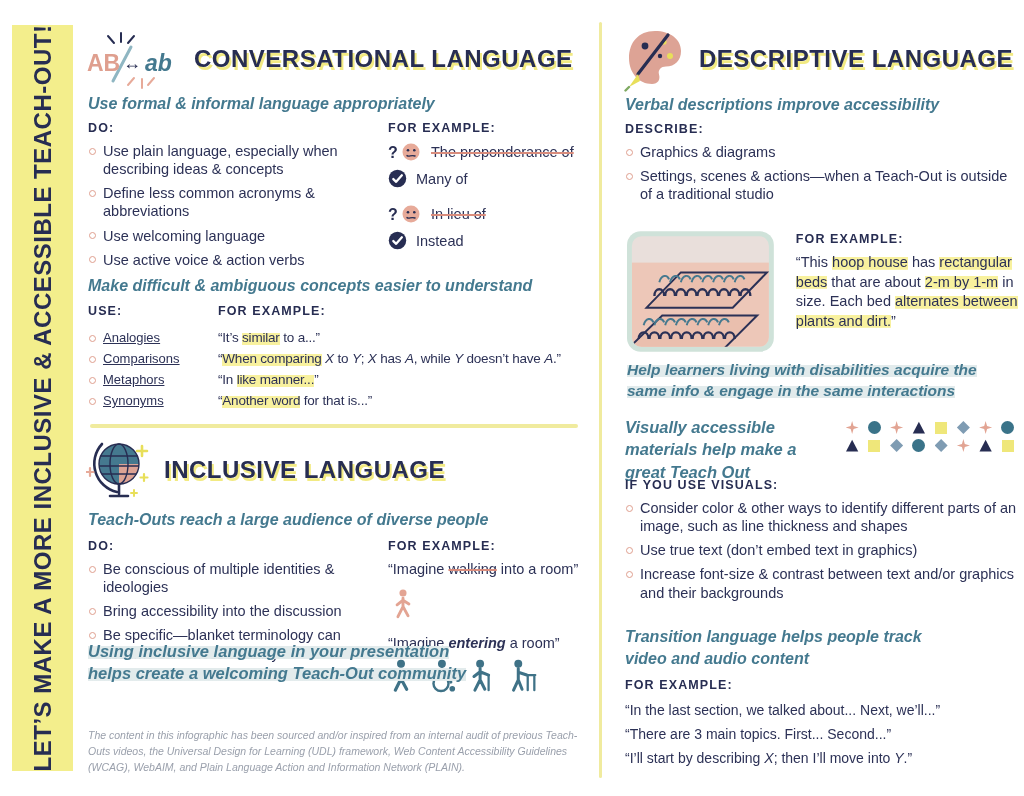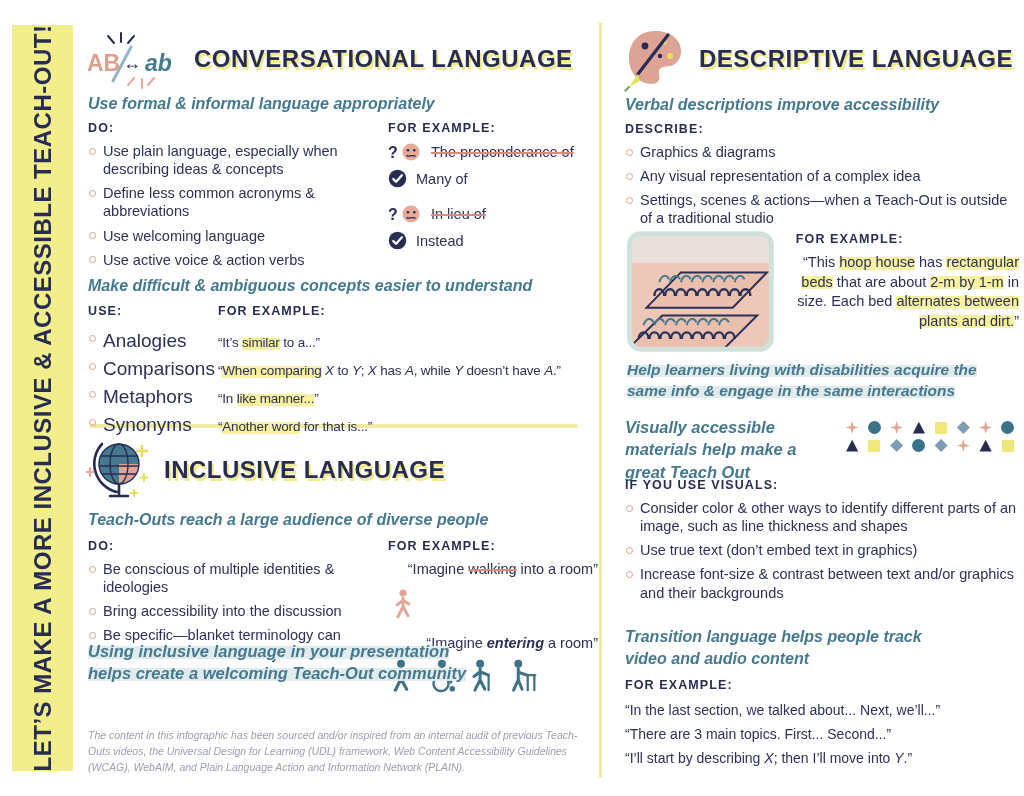--- a/index.html
+++ b/index.html
@@ -44,21 +44,21 @@
   }
 
   
   .conv-header   { left:86px;  top:28px; height:62px; }
   .conv-sub1     { left:88px;  top:95px; }
   .conv-do       { left:88px;  top:121px; width:298px; }
   .conv-ex       { left:388px; top:121px; width:208px; }
   .conv-sub2     { left:88px;  top:277px; }
   .use-table     { left:88px;  top:304px; width:508px; display:grid; grid-template-columns:130px 1fr; row-gap:6px; align-items:baseline; }
   .use-table .lbl { margin-bottom:6px; }
-  .use-table .term { position:relative; padding-left:15px; font-size:19px; }
+  .use-table .term { position:relative; padding-left:15px; font-size:13px;text-decoration:underline; }
   .use-table .term::before { content:''; position:absolute; left:1px; top:4.5px; width:5px; height:5px; border:1.6px solid #df9f8f; border-radius:50%; }
   .use-table .ex { font-size:13.5px; letter-spacing:-0.2px; white-space:nowrap; }
   .incl-header   { left:86px;  top:438px; }
   .incl-sub      { left:88px;  top:511px; }
   .incl-do       { left:88px;  top:539px; width:302px; }
   .incl-ex       { left:388px; top:539px; width:210px; }
   .incl-closing  { left:88px;  top:640px; width:408px; font-size:16.5px; }
   .page-footer   { left:88px;  top:728px; width:505px; font-size:10.5px; font-style:italic; color:#9aa0ac; line-height:1.5; }
 
   
@@ -74,21 +74,21 @@
   .visuals-list  { left:625px; top:478px; width:396px; }
   .trans-heading { left:625px; top:626px; width:322px; }
   .trans-block   { left:625px; top:678px; width:396px; }
 
   
   .hl { background:linear-gradient(#f8f19e,#f8f19e) no-repeat 0 85%/100% 80%; }
   .strike { text-decoration:line-through; text-decoration-color:#d98c7c; text-decoration-thickness:2px; }
   .i  { font-style:italic; }
   .bi { font-style:italic; font-weight:bold; }
 
-  .quote { font-size:14.5px; line-height:1.35; margin-bottom:4px;text-align:right; }
+  .quote { font-size:14.5px; line-height:1.35; margin-bottom:4px; }
   .avoid-row, .good-row { display:flex; align-items:center; gap:9px; margin-bottom:7px; }
   .avoid { font-size:14.5px; text-decoration:line-through; text-decoration-color:#d98c7c; text-decoration-thickness:2px; }
   .good  { font-size:14.5px; }
   .pair  { margin-bottom:16px; }
   .trans-quote { font-size:14px; line-height:1.7; }
 
   .people-row { display:flex; gap:11px; margin-top:6px; align-items:flex-end; }
   .pink-person { margin:4px 0 10px 4px; }
 
   
@@ -292,21 +292,20 @@
     </svg>
     <h1>DESCRIPTIVE LANGUAGE</h1>
   </div>
 
   <div class="abs subhead desc-sub">Verbal descriptions improve accessibility</div>
 
   <div class="abs desc-describe">
     <div class="lbl">DESCRIBE:</div>
     <ul class="blist">
       <li>Graphics &amp; diagrams</li>
-      <li>Any visual representation of a complex idea</li>
       <li>Settings, scenes &amp; actions—when a Teach-Out is outside of a traditional studio</li>
     </ul>
   </div>
 
   <div class="abs hoop-row">
     <svg width="150" height="123" viewBox="0 0 150 123">
       <defs>
         <clipPath id="hc">
             <rect x="5" y="5" width="140" height="113" rx="10"></rect>
           </clipPath>

